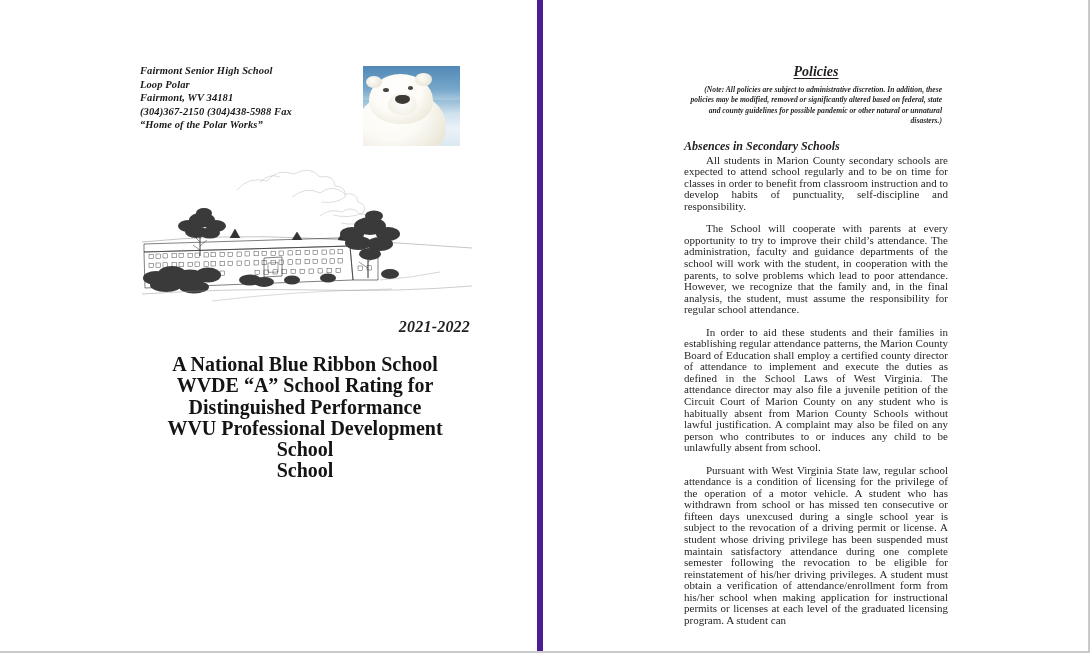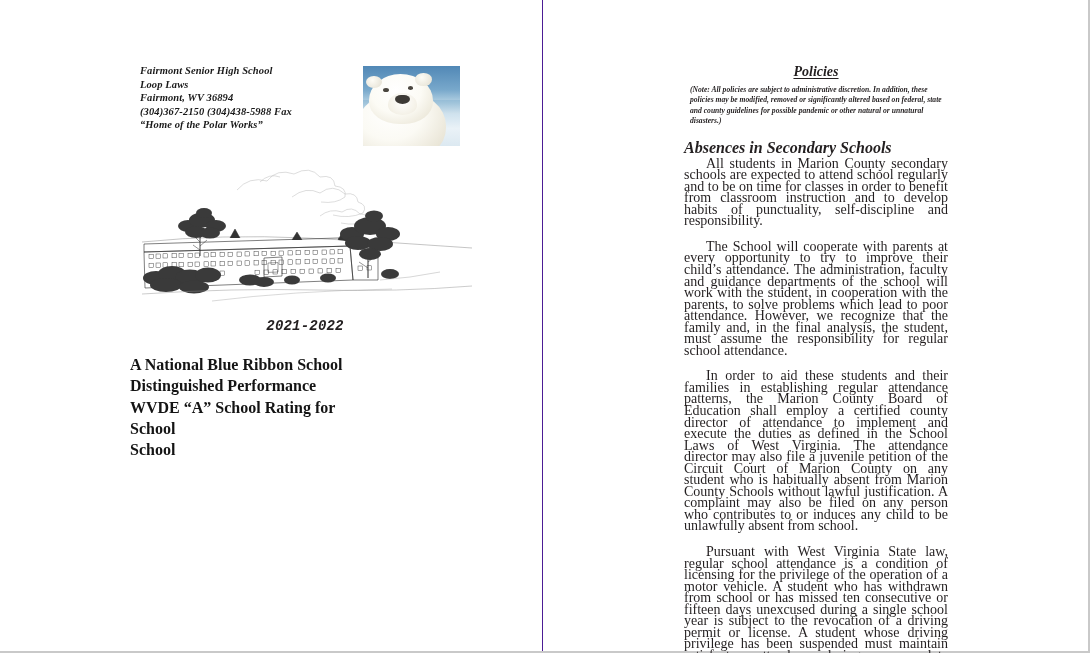--- a/index.html
+++ b/index.html
@@ -29,21 +29,21 @@
 
   
   .page {
     position: relative;
     height: 100%;
     background: #ffffff;
     box-sizing: border-box;
   }
   .page-left {
     width: 543px;
-    border-right: 1px solid #4c1d95;
+    border-right: 6px solid #4c1d95;
   }
   .page-right {
     width: 545px;
   }
 
   
   .cover-header {
     position: absolute;
     left: 140px;
     top: 64px;
@@ -140,36 +140,35 @@
     width: 330px;
     height: 142px;
   }
   .school-drawing svg { display: block; width: 100%; height: 100%; }
 
   .cover-year {
     position: absolute;
     left: 140px;
     top: 318px;
     width: 330px;
-    text-align: center;
+    text-align: right;
     font-weight: bold;
     font-style: italic;
-    font-size: 14px;
+    font-size: 16px;
     letter-spacing: 0.2px;
-    font-family: Liberation Mono, monospace;
   }
 
   .cover-awards {
     position: absolute;
     left: 130px;
     top: 354px;
     width: 350px;
-    text-align: left;
-    font-weight: bold;
-    font-size: 16px;
+    text-align: center;
+    font-weight: bold;
+    font-size: 20px;
     line-height: 21.3px;
     color: #141414;
   }
   .cover-awards div { white-space: nowrap; }
 
   
   .policy-body {
     position: absolute;
     left: 684px;
     top: 0;
@@ -183,56 +182,56 @@
     margin-top: 64px;
     text-align: center;
     font-weight: bold;
     font-style: italic;
     font-size: 14px;
     text-decoration: underline;
     text-underline-offset: 2px;
   }
   .policies-note {
     margin-top: 5px;
-    text-align: left;
+    text-align: right;
     font-weight: bold;
     font-style: italic;
     font-size: 7.6px;
     line-height: 10.4px;
     padding: 0 6px;
   }
   .section-heading {
     margin-top: 12px;
     font-weight: bold;
     font-style: italic;
-    font-size: 16px;
+    font-size: 12px;
     text-align: left;
   }
   .policy-para {
     margin-top: 1px;
     text-align: justify;
     text-justify: inter-word;
-    font-size: 14px;
+    font-size: 11px;
     line-height: 11.55px;
     text-indent: 22px;
     hyphens: none;
   }
 </style>
 </head>
 <body>
 
 <div id="viewer">
 
   <div class="page page-left">
 
     <div class="cover-header">
       <div class="school-address">
         <div>Fairmont Senior High School</div>
-        <div>Loop Laws</div>
-        <div>Fairmont, WV 36894</div>
+        <div>Loop Polar</div>
+        <div>Fairmont, WV 34181</div>
         <div>(304)367-2150 (304)438-5988 Fax</div>
         <div>“Home of the Polar Works”</div>
       </div>
 
       <div class="bear-photo">
         <div class="sky-band"></div>
         <div class="snow-band"></div>
         <div class="bear-body"></div>
         <div class="bear-head"></div>
         <div class="ear ear-l"></div>
@@ -394,22 +393,23 @@
         <path d="M0 126 q90 -6 176 -4 q80 2 154 -4" stroke="#8e8e8e" stroke-width="0.45"></path>
         <path d="M70 133 q80 -10 180 -12" stroke="#a0a0a0" stroke-width="0.4"></path>
         <path d="M238 112 q30 -2 60 -8" stroke="#9a9a9a" stroke-width="0.4"></path>
       </svg>
     </div>
 
     <div class="cover-year">2021-2022</div>
 
     <div class="cover-awards">
       <div>A National Blue Ribbon School</div>
+      <div>WVDE “A” School Rating for</div>
       <div>Distinguished Performance</div>
-      <div>WVDE “A” School Rating for</div>
+      <div>WVU Professional Development</div>
       <div>School</div>
       <div>School</div>
     </div>
   </div>
 
   <div class="page page-right">
     <div class="policy-body">
 
       <div class="policies-title">Policies</div>
 

